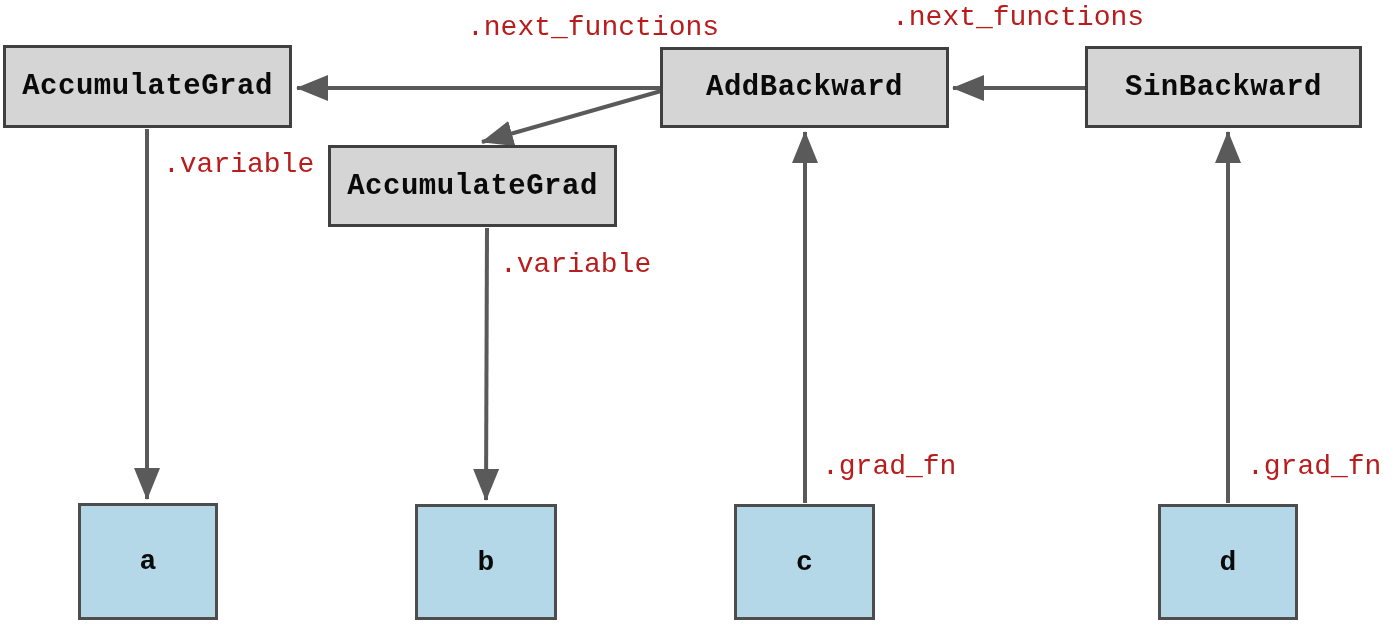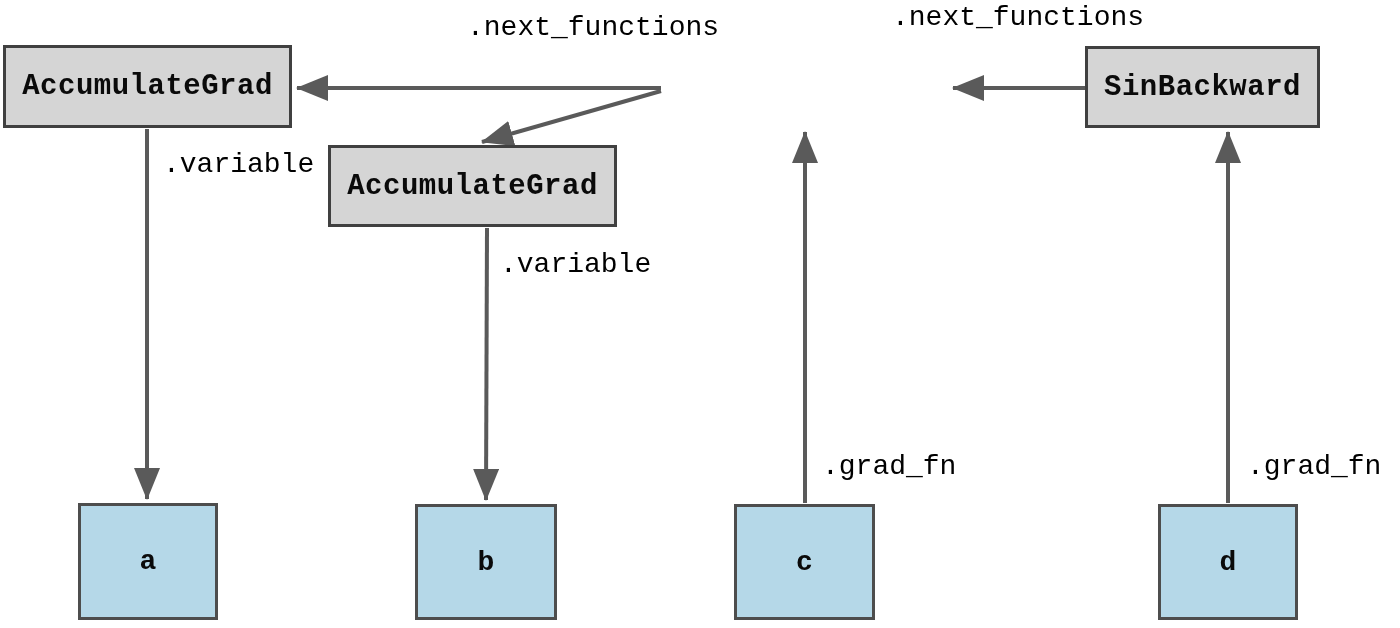--- a/index.html
+++ b/index.html
@@ -44,28 +44,28 @@
     align-items: center;
     justify-content: center;
     font-weight: bold;
     font-size: 28px;
     color: #0a0a0a;
   }
   .edge-label {
     position: absolute;
     font-size: 28px;
     font-weight: normal;
-    color: #000000;
+    color: #b91c1c;
     white-space: nowrap;
     line-height: 1;
   }
   
   .node-acc-left  { left: 3px;    top: 45px;  width: 289px; height: 83px; }
   .node-add       { left: 660px;  top: 47px;  width: 289px; height: 81px; }
-  .node-sin       { left: 1085px; top: 46px;  width: 235px; height: 82px; }
+  .node-sin       { left: 1085px; top: 46px;  width: 277px; height: 82px; }
   .node-acc-mid   { left: 328px;  top: 145px; width: 289px; height: 82px; }
   
   .tensor-a { left: 78px;   top: 503px; width: 140px; height: 117px; }
   .tensor-b { left: 415px;  top: 504px; width: 142px; height: 116px; }
   .tensor-c { left: 734px;  top: 504px; width: 141px; height: 116px; }
   .tensor-d { left: 1158px; top: 504px; width: 140px; height: 116px; }
   
   .lbl-nf-left  { left: 467px;  top: 14px; }
   .lbl-nf-right { left: 892px;  top: 4px; }
   .lbl-var-left { left: 163px;  top: 151px; }
@@ -95,20 +95,21 @@
 
     <line x1="487" y1="228" x2="486" y2="500" stroke="#5a5a5a" stroke-width="4" marker-end="url(#arrowhead)"></line>
 
     <line x1="805" y1="503" x2="805" y2="132" stroke="#5a5a5a" stroke-width="4" marker-end="url(#arrowhead)"></line>
 
     <line x1="1228" y1="503" x2="1228" y2="132" stroke="#5a5a5a" stroke-width="4" marker-end="url(#arrowhead)"></line>
   </svg>
 
   <div class="fn-node node-acc-left">AccumulateGrad</div>
 
+  <div class="fn-node node-add">AddBackward</div>
 
   <div class="fn-node node-sin">SinBackward</div>
 
   <div class="fn-node node-acc-mid">AccumulateGrad</div>
 
   <div class="tensor-node tensor-a">a</div>
 
   <div class="tensor-node tensor-b">b</div>
 
   <div class="tensor-node tensor-c">c</div>

